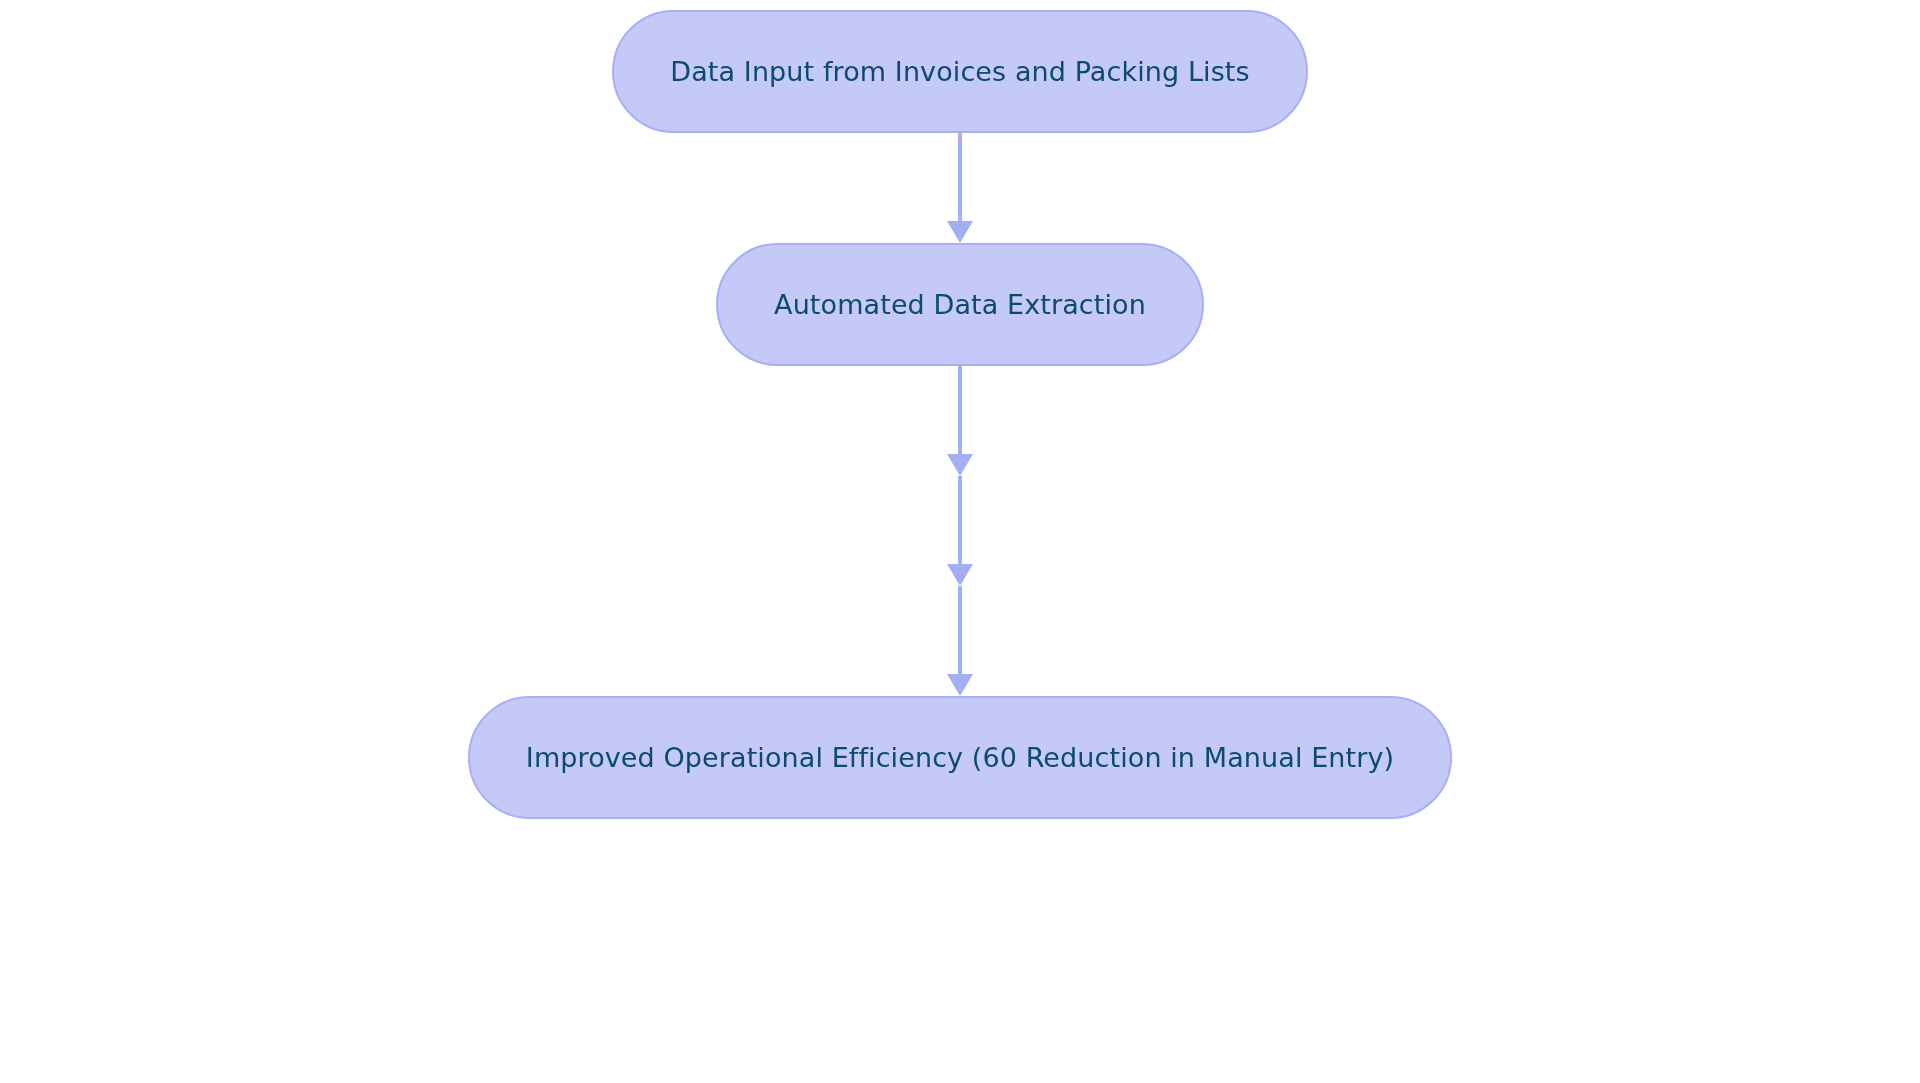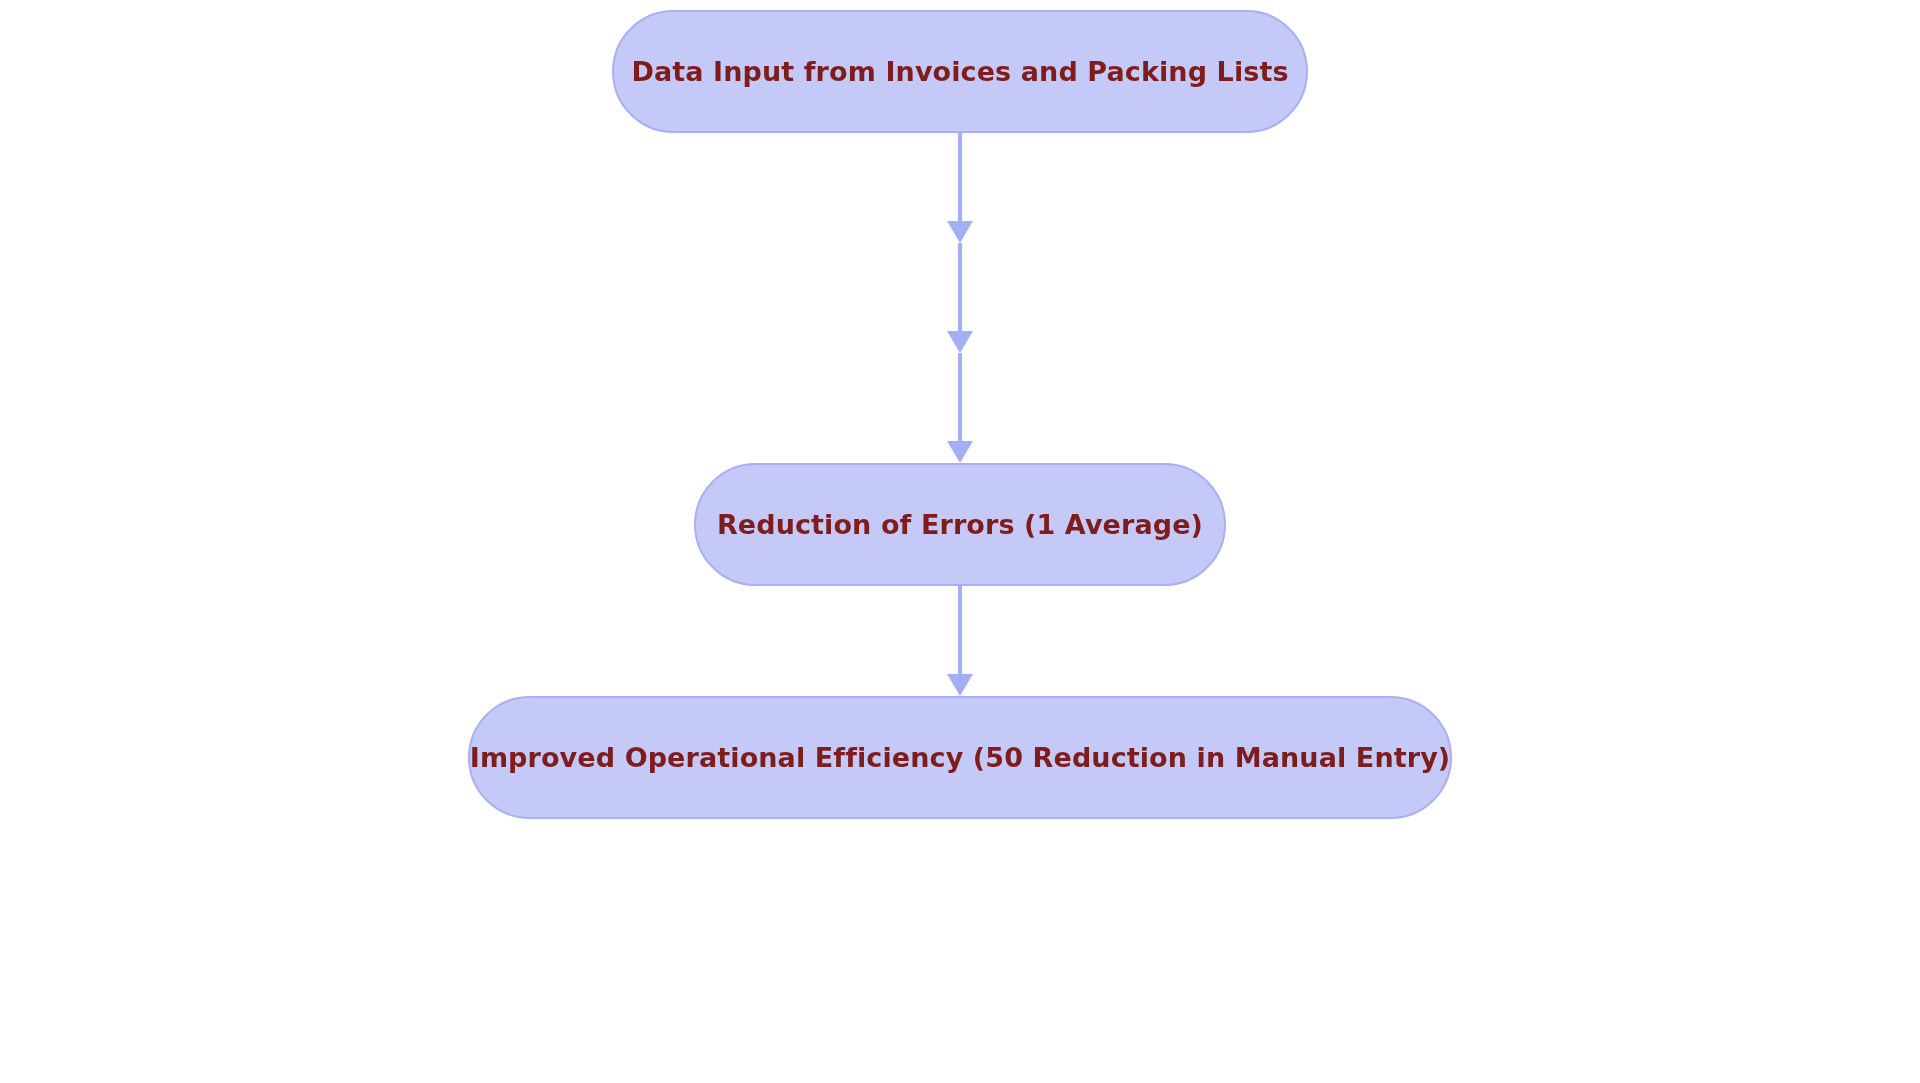--- a/index.html
+++ b/index.html
@@ -33,26 +33,26 @@
     border-radius: 62px;
     background: #c5c9f7;
     border: 2px solid #a8aff2;
     display: flex;
     align-items: center;
     justify-content: center;
     padding: 0 46px;
   }
 
   .node-label {
-    color: #7f1d1d;
+    color: #0c4a6e;
     font-size: 27px;
     line-height: 1.15;
     letter-spacing: 0.1px;
     white-space: nowrap;
-    font-weight: 700;
+    font-weight: 400;
   }
 
   
   .node-w1 { width: 696px; }
   .node-w2 { width: 488px; }
   .node-w3 { width: 740px; }
   .node-w4 { width: 532px; }
   .node-w5 { width: 984px; }
 
   
@@ -79,44 +79,44 @@
     <span class="node-label">Data Input from Invoices and Packing Lists</span>
   </div>
 
   <div class="connector">
     <svg width="26" height="110" viewBox="0 0 26 110" xmlns="http://www.w3.org/2000/svg">
       <rect x="11" y="0" width="4" height="90" fill="#a3aff5"></rect>
       <polygon points="0,88 26,88 13,110" fill="#a3aff5"></polygon>
     </svg>
   </div>
 
+  <div class="node node-w2">
+    <span class="node-label">Automated Data Extraction</span>
+  </div>
 
   <div class="connector">
     <svg width="26" height="110" viewBox="0 0 26 110" xmlns="http://www.w3.org/2000/svg">
       <rect x="11" y="0" width="4" height="90" fill="#a3aff5"></rect>
       <polygon points="0,88 26,88 13,110" fill="#a3aff5"></polygon>
     </svg>
   </div>
 
 
   <div class="connector">
     <svg width="26" height="110" viewBox="0 0 26 110" xmlns="http://www.w3.org/2000/svg">
       <rect x="11" y="0" width="4" height="90" fill="#a3aff5"></rect>
       <polygon points="0,88 26,88 13,110" fill="#a3aff5"></polygon>
     </svg>
   </div>
 
-  <div class="node node-w4">
-    <span class="node-label">Reduction of Errors (1 Average)</span>
-  </div>
 
   <div class="connector">
     <svg width="26" height="110" viewBox="0 0 26 110" xmlns="http://www.w3.org/2000/svg">
       <rect x="11" y="0" width="4" height="90" fill="#a3aff5"></rect>
       <polygon points="0,88 26,88 13,110" fill="#a3aff5"></polygon>
     </svg>
   </div>
 
   <div class="node node-w5">
-    <span class="node-label">Improved Operational Efficiency (50 Reduction in Manual Entry)</span>
+    <span class="node-label">Improved Operational Efficiency (60 Reduction in Manual Entry)</span>
   </div>
 
 </div>
 
 </body></html>

